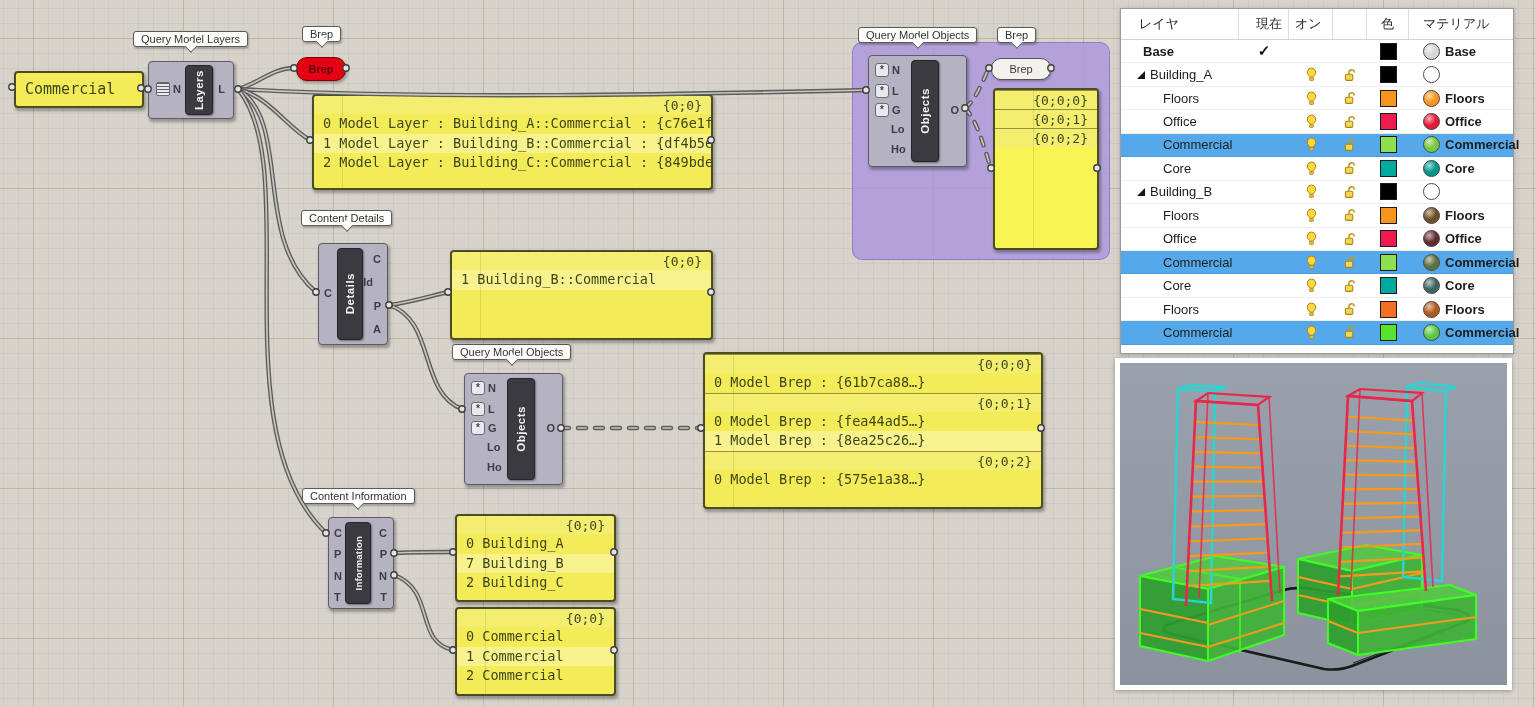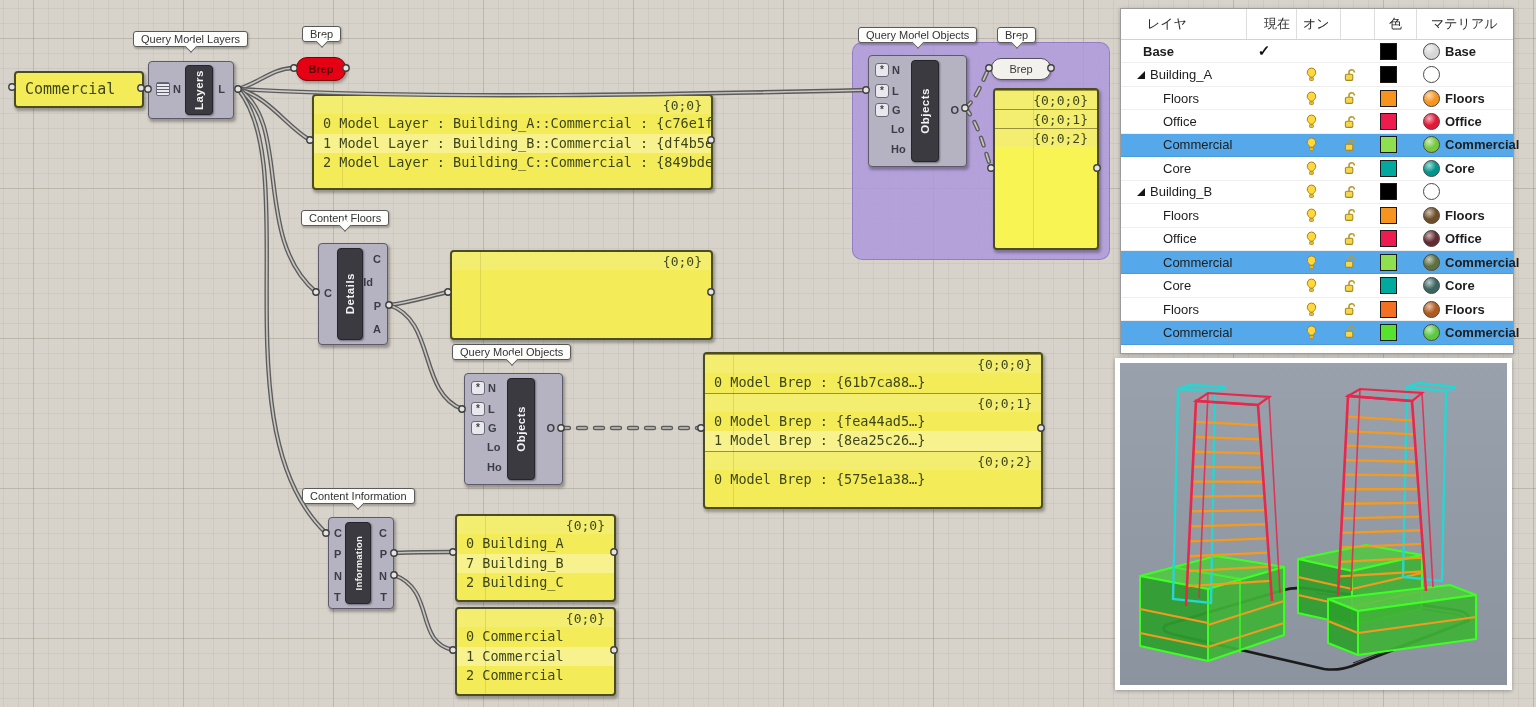--- a/index.html
+++ b/index.html
@@ -47,21 +47,21 @@
     display:flex;align-items:center;justify-content:center;font-size:11px;color:#3a3a3a;box-shadow:1px 1.5px 2px rgba(0,0,0,.25);}
   
   .tag{position:absolute;background:#fdfdfc;border:1px solid #5a5a5a;border-radius:3px;padding:1px 7px;
     font-size:11px;color:#333;z-index:3;box-shadow:1px 1.5px 2px rgba(0,0,0,.25);white-space:nowrap;}
   .tag::after{content:"";position:absolute;left:50%;bottom:-4.5px;width:8px;height:8px;background:#fdfdfc;
     border-right:1px solid #5a5a5a;border-bottom:1px solid #5a5a5a;transform:translateX(-50%) rotate(45deg);}
   
   .rh-panel{position:absolute;background:#fff;border:1px solid #9b9b9b;z-index:5;box-shadow:0 1px 4px rgba(0,0,0,.25);
     font-size:13px;color:#1d1d1d;display:flex;flex-direction:column;}
   .rh-head{display:grid;grid-template-columns:118px 50px 44px 34px 42px 1fr;height:30px;align-items:center;
-    border-bottom:1px solid #d2d2d2;color:#2c2c2c;flex:0 0 auto;padding-left:8px;}
+    border-bottom:1px solid #d2d2d2;color:#2c2c2c;flex:0 0 auto;}
   .rh-head .hc{height:100%;display:flex;align-items:center;border-right:1px solid #dedede;padding:0 6px;}
   .rh-head .hc:last-child{border-right:none;}
   .rh-rows{flex:1 1 auto;display:flex;flex-direction:column;}
   .rh-row{display:grid;grid-template-columns:118px 50px 44px 34px 42px 1fr;height:22.45px;align-items:center;border-bottom:1px solid #efefef;}
   .rh-row.sel{background:#55a9ea;border-bottom-color:#4a9bdc;}
   .rh-name{display:flex;align-items:center;gap:5px;white-space:nowrap;overflow:hidden;}
   .tri{width:0;height:0;border-left:8px solid transparent;border-bottom:8px solid #161616;flex:0 0 auto;}
   .chk{font-size:15px;font-weight:bold;color:#111;text-align:center;}
   .cell-c{display:flex;justify-content:center;align-items:center;}
   .swatch{width:15px;height:15px;border:1px solid #1a1a1a;}
@@ -137,21 +137,21 @@
         <circle cx="394" cy="575" r="3.2" fill="#e4e3e0" stroke="#3f3f3f" stroke-width="1.4"></circle>
         <circle cx="453" cy="650" r="3.2" fill="#e4e3e0" stroke="#3f3f3f" stroke-width="1.4"></circle>
         <circle cx="614" cy="650" r="3.2" fill="#e4e3e0" stroke="#3f3f3f" stroke-width="1.4"></circle>
       </g>
 </svg>
 
 <div class="tag" style="left:133px;top:31px"><span>Query Model Layers</span></div>
 <div class="tag" style="left:302px;top:26px"><span>Brep</span></div>
 <div class="tag" style="left:858px;top:27px"><span>Query Model Objects</span></div>
 <div class="tag" style="left:997px;top:27px"><span>Brep</span></div>
-<div class="tag" style="left:301px;top:210px"><span>Content Floors</span></div>
+<div class="tag" style="left:301px;top:210px"><span>Content Details</span></div>
 <div class="tag" style="left:452px;top:344px"><span>Query Model Objects</span></div>
 <div class="tag" style="left:302px;top:488px"><span>Content Information</span></div>
 
 <div class="gh-panel panel-single" style="left:14px;top:71px;width:126px;height:33px">
   <div class="pline">Commercial</div>
 </div>
 
 <div class="gh-comp" style="left:148px;top:61px;width:84px;height:56px">
   <div class="cap" style="left:36px;top:3px;width:26px;height:48px">
         <span>Layers</span>
@@ -239,20 +239,21 @@
         <span>P</span>
       </div>
   <div class="port" style="right:6px;top:78px">
         <span>A</span>
       </div>
 </div>
 
 <div class="gh-panel" style="left:450px;top:250px;width:259px;height:86px">
   <div class="vline" style="left:28px"></div>
 <div class="phead">{0;0}</div>
+      <div class="pline alt">1 Building_B::Commercial</div>
     </div>
 
 <div class="gh-comp" style="left:464px;top:373px;width:97px;height:110px">
   <div class="cap" style="left:42px;top:4px;width:26px;height:100px">
         <span>Objects</span>
       </div>
   <div class="port" style="left:6px;top:7px">
         <span class="star">*</span>
         <span>N</span>
       </div>

